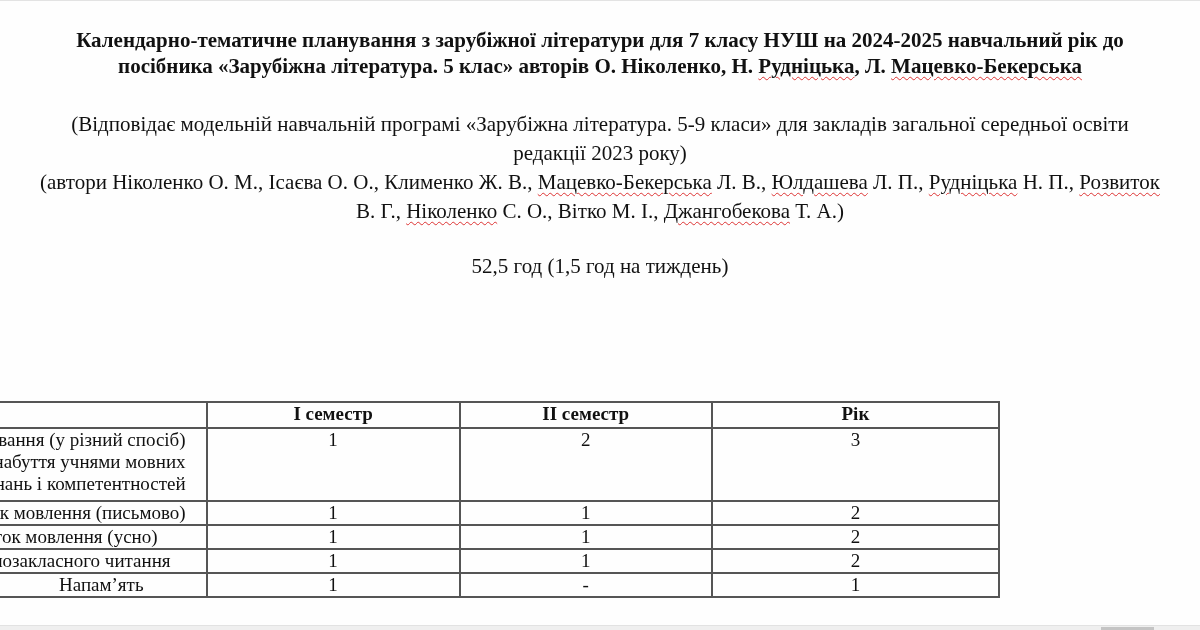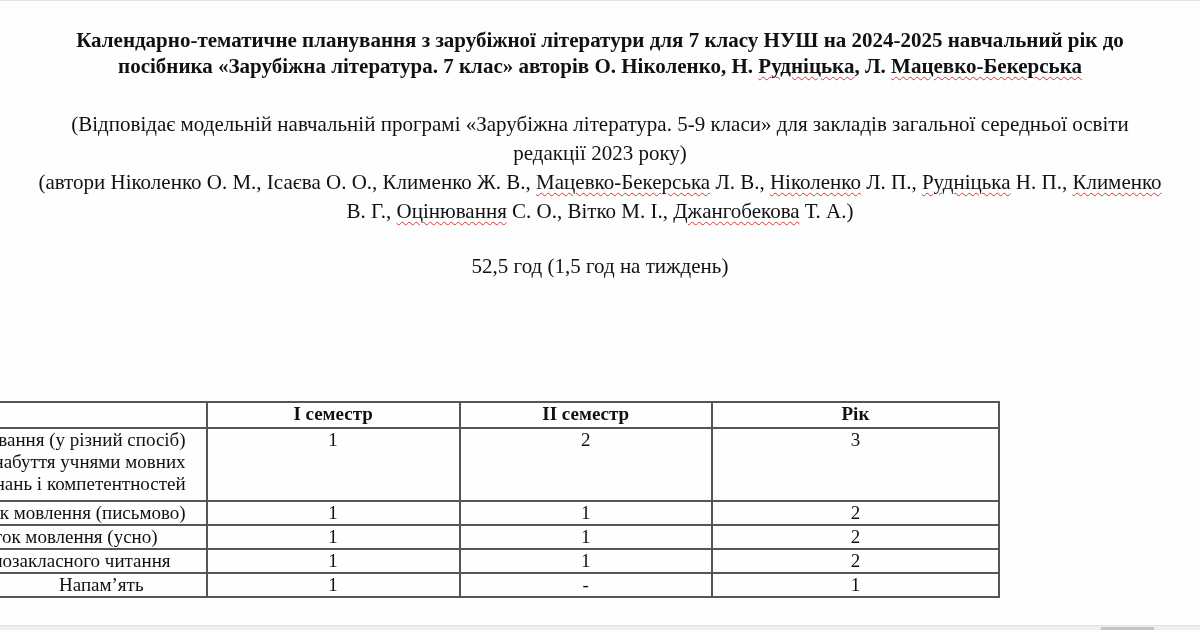--- a/index.html
+++ b/index.html
@@ -86,26 +86,26 @@
       background: #c4c4c4;
     }
   </style>
 </head>
 <body>
 
 <div class="top-rule"></div>
 
 <div class="page">
   <div class="line bold" style="top:27px;">Календарно-тематичне планування з зарубіжної літератури для 7 класу НУШ на 2024-2025 навчальний рік до</div>
-  <div class="line bold" style="top:53px;"><span>посібника «Зарубіжна література. 7 клас» авторів О. Ніколенко, Н. </span><span class="spell">Рудніцька</span><span>, Л. </span><span class="spell">Мацевко-Бекерська</span></div>
+  <div class="line bold" style="top:53px;"><span>посібника «Зарубіжна література. 5 клас» авторів О. Ніколенко, Н. </span><span class="spell">Рудніцька</span><span>, Л. </span><span class="spell">Мацевко-Бекерська</span></div>
 
   <div class="line" style="top:111px;">(Відповідає модельній навчальній програмі «Зарубіжна література. 5-9 класи» для закладів загальної середньої освіти</div>
   <div class="line" style="top:140px;">редакції 2023 року)</div>
-  <div class="line" style="top:169px;"><span>(автори Ніколенко О. М., Ісаєва О. О., Клименко Ж. В., </span><span class="spell">Мацевко-Бекерська</span><span> Л. В., </span><span class="spell">Ніколенко</span><span> Л. П., </span><span class="spell">Рудніцька</span><span> Н. П., </span><span class="spell">Клименко</span></div>
-  <div class="line" style="top:198px;"><span>В. Г., </span><span class="spell">Оцінювання</span><span> С. О., Вітко М. І., </span><span class="spell">Джангобекова</span><span> Т. А.)</span></div>
+  <div class="line" style="top:169px;"><span>(автори Ніколенко О. М., Ісаєва О. О., Клименко Ж. В., </span><span class="spell">Мацевко-Бекерська</span><span> Л. В., </span><span class="spell">Юлдашева</span><span> Л. П., </span><span class="spell">Рудніцька</span><span> Н. П., </span><span class="spell">Розвиток</span></div>
+  <div class="line" style="top:198px;"><span>В. Г., </span><span class="spell">Ніколенко</span><span> С. О., Вітко М. І., </span><span class="spell">Джангобекова</span><span> Т. А.)</span></div>
 
   <div class="line" style="top:253px;">52,5 год (1,5 год на тиждень)</div>
 </div>
 
 <table class="tbl">
   <tbody>
       <tr>
     <th class="c0"></th>
     <th class="c1">І семестр</th>
     <th class="c2">ІІ семестр</th>

